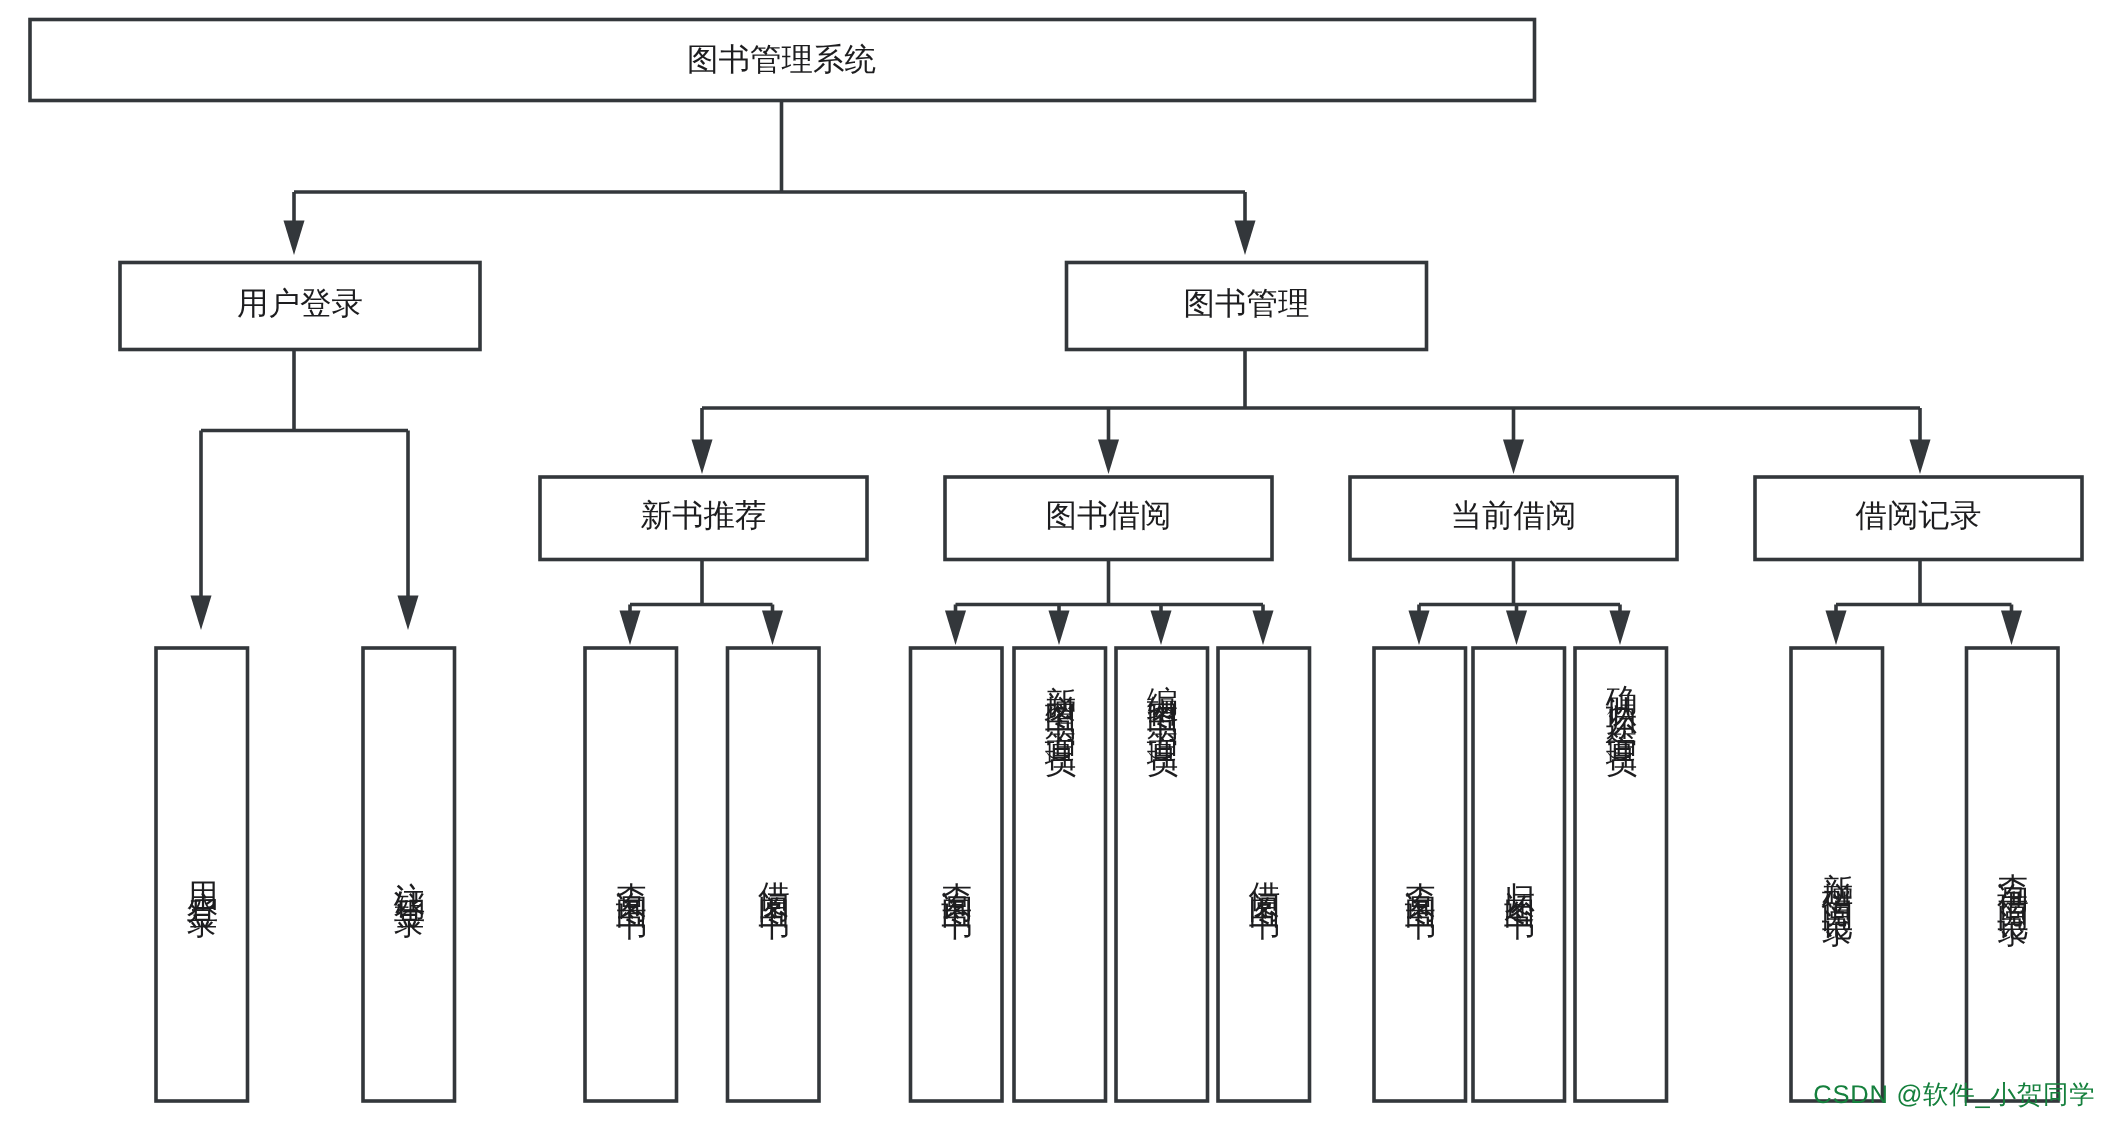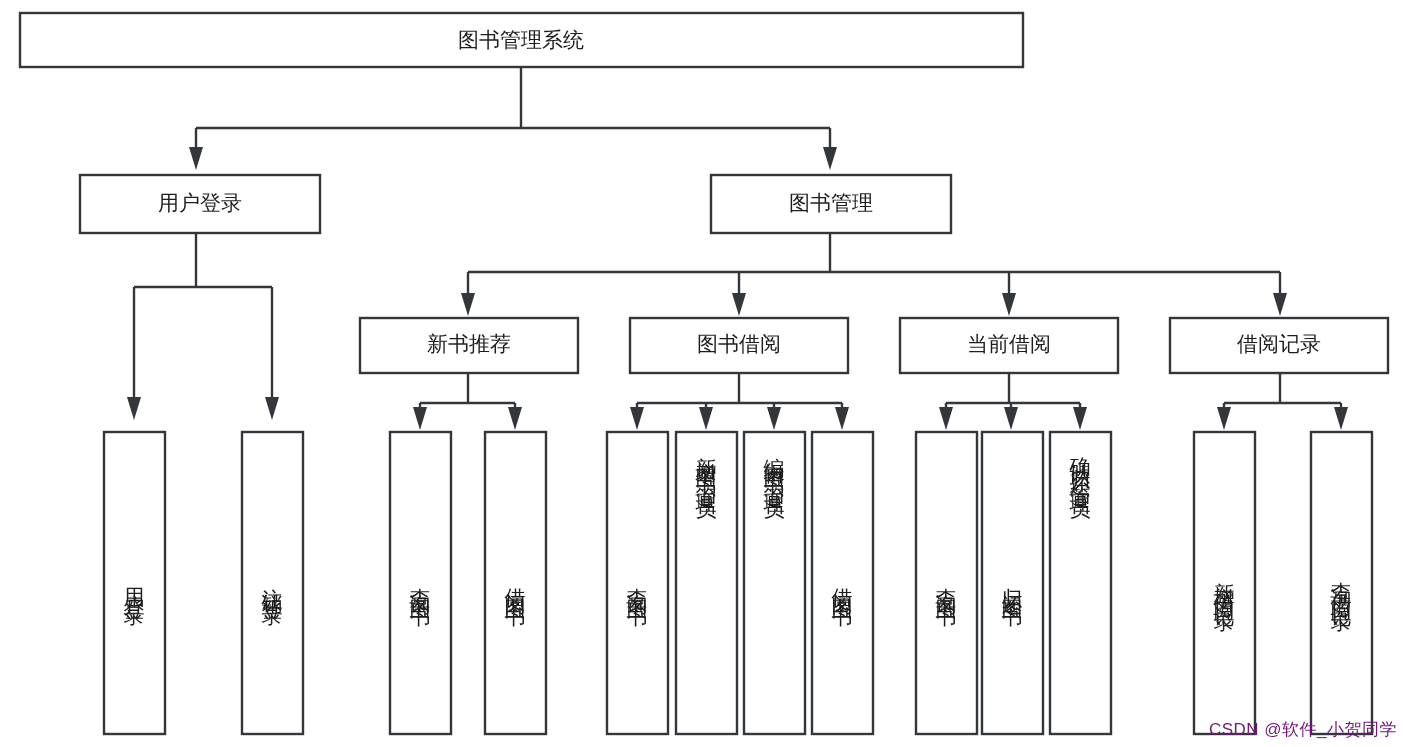--- a/index.html
+++ b/index.html
@@ -65,21 +65,21 @@
     color: #1d1d1f;
     white-space: nowrap;
     text-align: center;
   }
   .watermark {
     position: absolute;
     right: 8px;
     bottom: 6px;
     font-family: "Liberation Sans", "DejaVu Sans", sans-serif;
     font-size: 17px;
-    color: #701a75;
+    color: #15803d;
     letter-spacing: 0.5px;
     user-select: none;
     white-space: nowrap;
   }
 </style>
 </head>
 <body>
 
 <div id="diagram-root">
 

